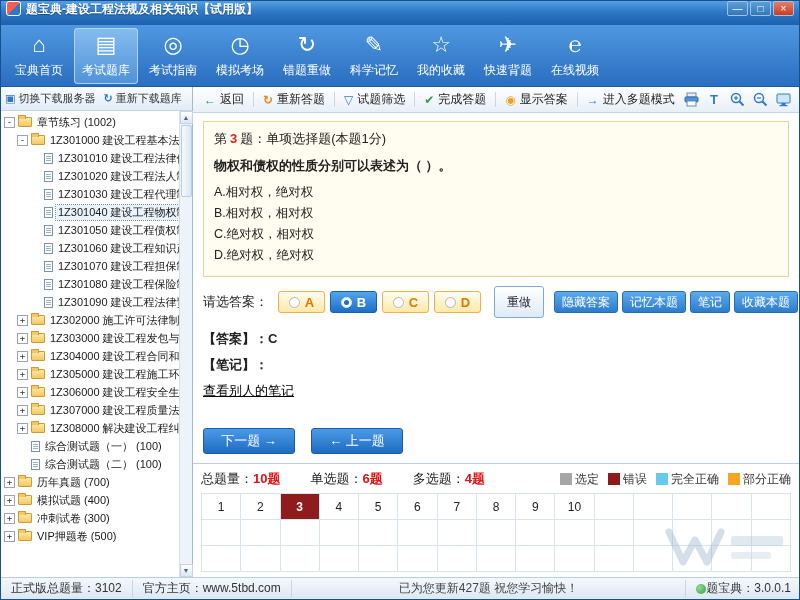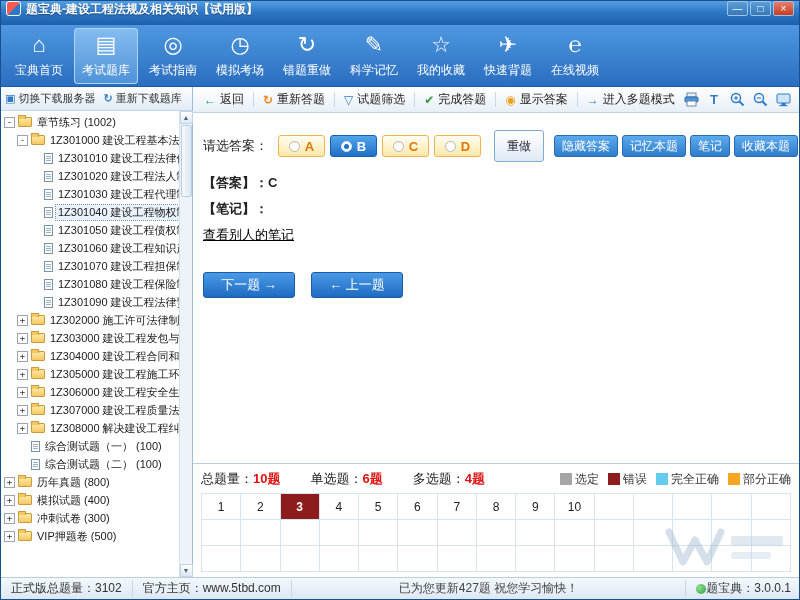--- a/index.html
+++ b/index.html
@@ -270,21 +270,21 @@
               <span class="tree-label">综合测试题（一） (100)</span>
             </div>
             <div class="tree-item" style="padding-left: 16px;">
               <span class="expander-spacer"></span>
               <span class="page-icon"></span>
               <span class="tree-label">综合测试题（二） (100)</span>
             </div>
             <div class="tree-item" style="padding-left: 3px;">
               <span class="expander">+</span>
               <span class="folder-icon"></span>
-              <span class="tree-label">历年真题 (800)</span>
+              <span class="tree-label">历年真题 (700)</span>
             </div>
             <div class="tree-item" style="padding-left: 3px;">
               <span class="expander">+</span>
               <span class="folder-icon"></span>
               <span class="tree-label">模拟试题 (400)</span>
             </div>
             <div class="tree-item" style="padding-left: 3px;">
               <span class="expander">+</span>
               <span class="folder-icon"></span>
               <span class="tree-label">冲刺试卷 (300)</span>
@@ -367,20 +367,32 @@
             <svg width="15" height="15" viewBox="0 0 15 15">
                 <rect x="1" y="2" width="13" height="9" rx="1" fill="#cfe6fa" stroke="#2e7cc9"></rect>
                 <rect x="5.5" y="11" width="4" height="2" fill="#2e7cc9"></rect>
                 <rect x="3.5" y="13" width="8" height="1.2" fill="#2e7cc9"></rect>
               </svg>
           </span>
         </div>
       </div>
 
       <div class="content">
+        <div class="question-box">
+          <div class="q-header">
+            <span>第</span><span class="q-num">3</span><span>题：单项选择题(本题1分)</span>
+          </div>
+          <div class="q-text">物权和债权的性质分别可以表述为（ ）。</div>
+          <div id="q-options">
+              <div class="q-option">A.相对权，绝对权</div>
+              <div class="q-option">B.相对权，相对权</div>
+              <div class="q-option">C.绝对权，相对权</div>
+              <div class="q-option">D.绝对权，绝对权</div>
+            </div>
+        </div>
 
         <div class="answer-row">
           <span class="answer-label">请选答案：</span>
           <div class="choice-group" id="choices">
               <div class="choice">
                 <span class="radio"></span>
                 <span class="choice-letter">A</span>
               </div>
               <div class="choice selected">
                 <span class="radio"></span>

